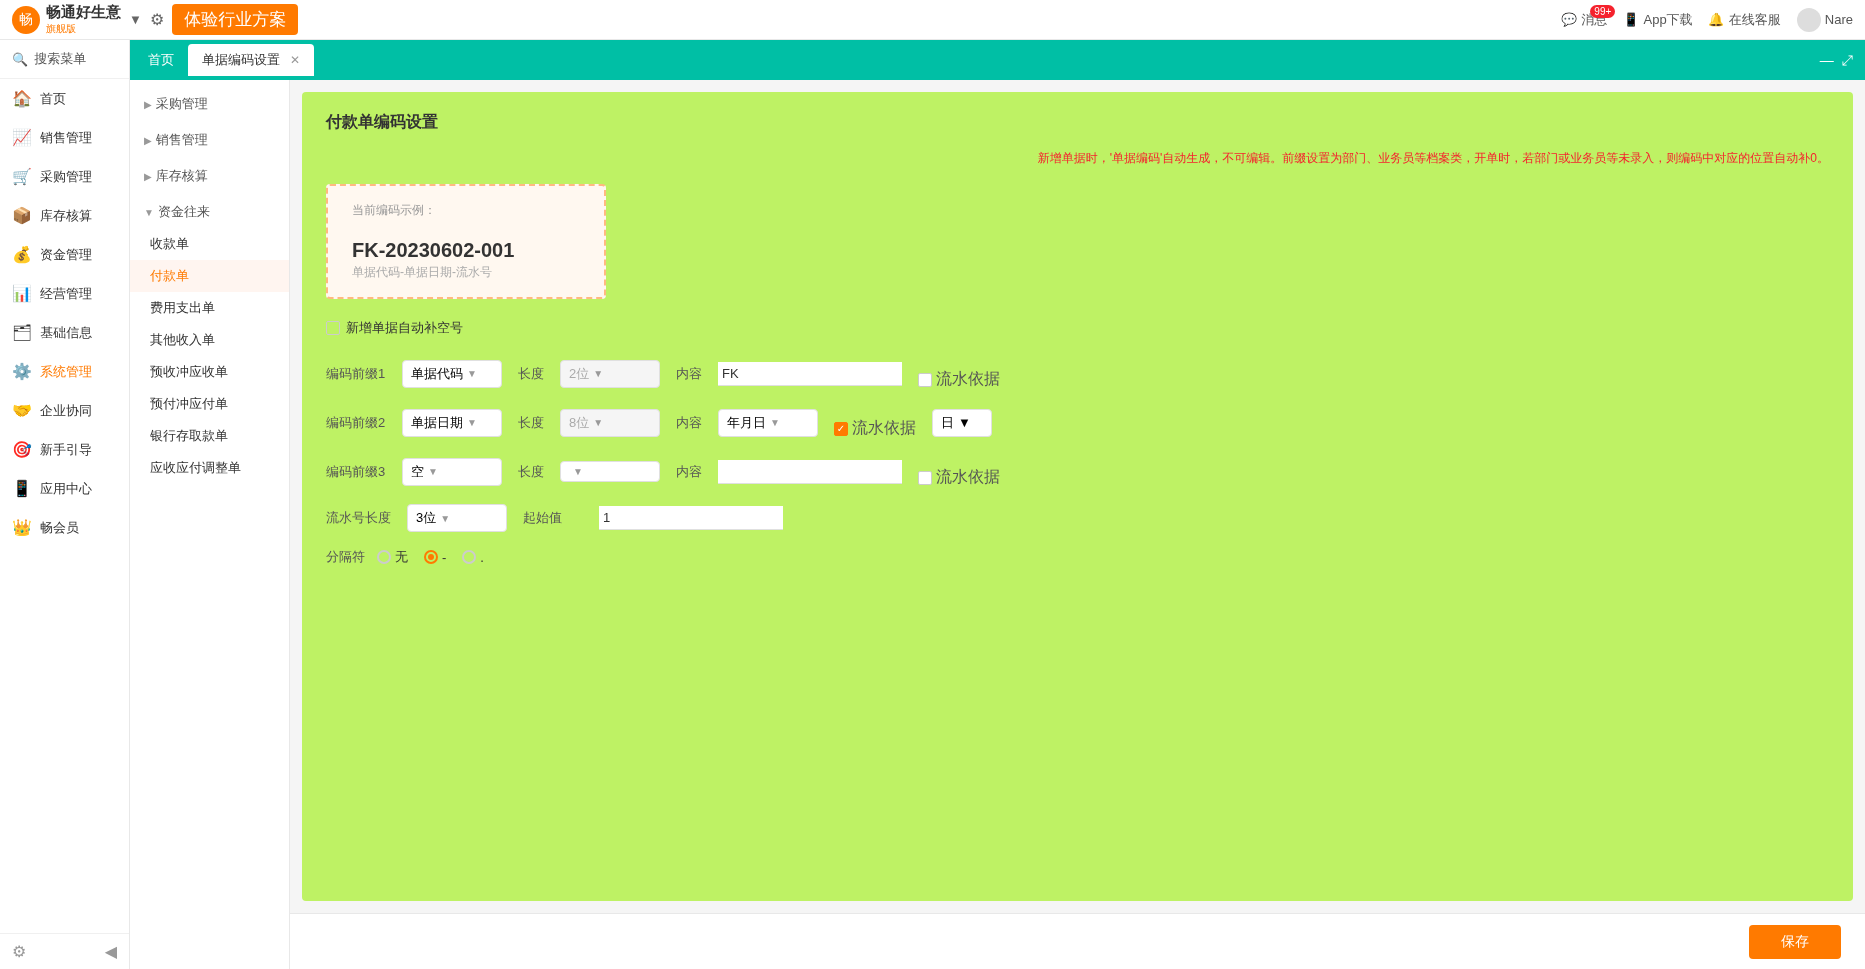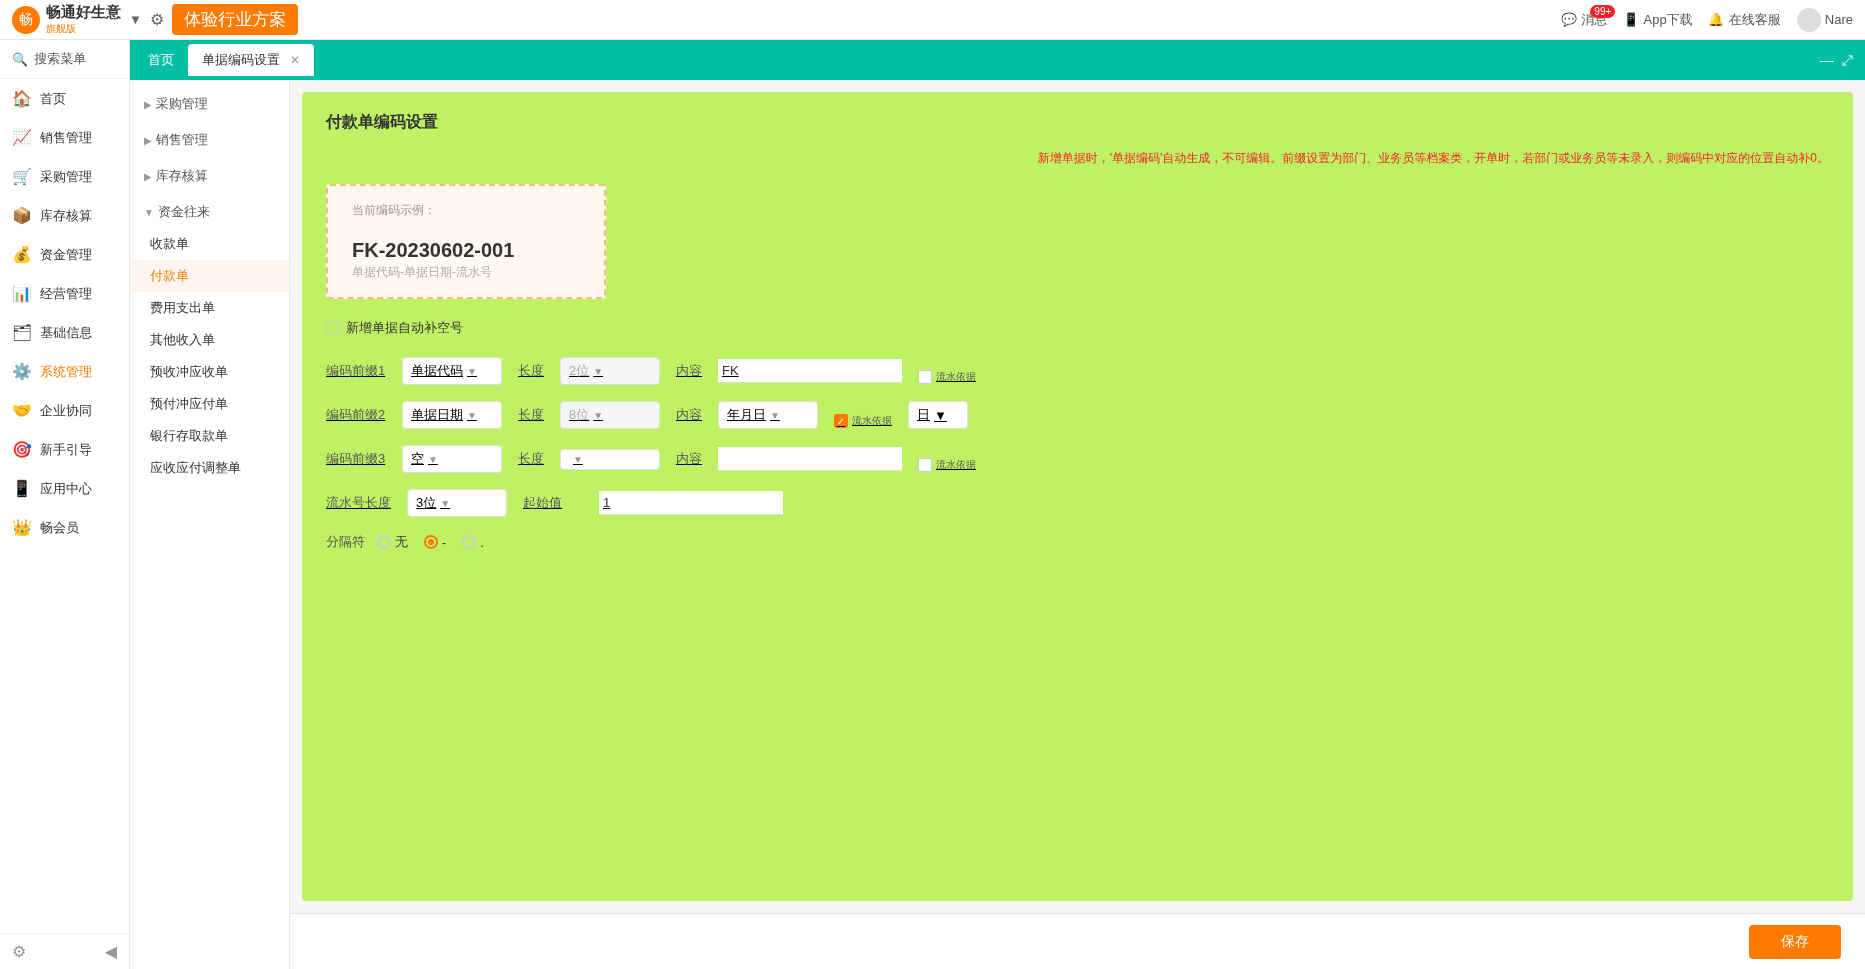--- a/index.html
+++ b/index.html
@@ -210,21 +210,20 @@
     .checkbox-row { display: flex; align-items: center; gap: 6px; margin-bottom: 20px; font-size: 13px; color: #333; }
     .checkbox { width: 14px; height: 14px; border: 1px solid #ccc; border-radius: 2px; cursor: pointer; }
 
     
     .form-row {
       display: flex;
       align-items: center;
       gap: 16px;
       margin-bottom: 16px;
       flex-wrap: wrap;
-      text-decoration: underline;
     }
     .form-label { font-size: 13px; color: #555; min-width: 60px; }
     .form-select {
       display: flex; align-items: center; gap: 4px;
       border: 1px solid #e0e0e0;
       border-radius: 4px;
       padding: 4px 8px;
       font-size: 13px;
       background: #fff;
       cursor: pointer;
@@ -235,21 +234,21 @@
     .content-label { font-size: 13px; color: #555; }
     .content-input {
       border: none;
       border-bottom: 1px solid #e0e0e0;
       padding: 4px 4px;
       font-size: 13px;
       min-width: 60px;
       color: #333;
       outline: none;
     }
-    .check-item { display: flex; align-items: center; gap: 4px; font-size: 10px; color: #555; margin-top: 12px; }
+    .check-item { display: flex; align-items: center; gap: 4px; font-size: 16px; color: #555; margin-top: 12px; }
     .checkbox-checked {
       width: 14px; height: 14px;
       border: 1px solid #ff7a00;
       background: #ff7a00;
       border-radius: 2px;
       display: flex; align-items: center; justify-content: center;
       cursor: pointer;
     }
     .checkbox-checked::after { content: '✓'; color: #fff; font-size: 10px; }
     .checkbox-unchecked {

